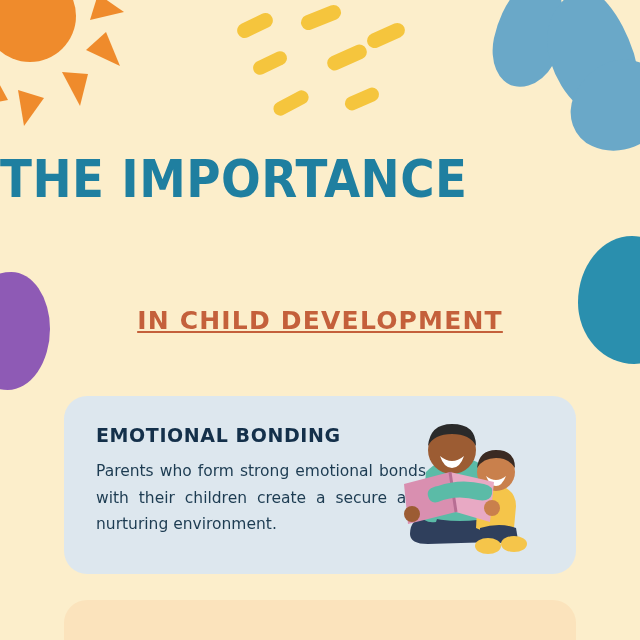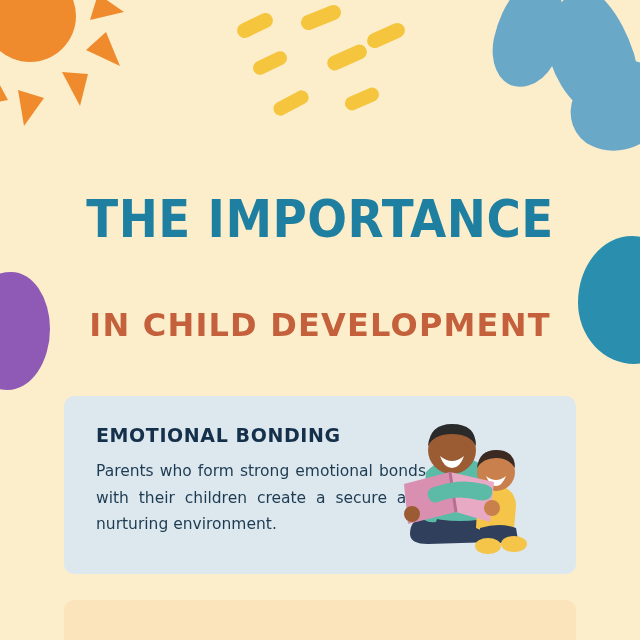--- a/index.html
+++ b/index.html
@@ -91,54 +91,53 @@
     background: #f5c53d;
     border-radius: 9px;
   }
 
   
   .headline {
     position: absolute;
     left: 0;
     right: 0;
     top: 152px;
-    text-align: center;
     color: #1f7fa0;
     font-weight: 800;
     font-size: 52px;
     line-height: 1.06;
     letter-spacing: 0.5px;
     text-transform: uppercase;
     font-family: "DejaVu Sans", sans-serif;
     font-stretch: condensed;
-    margin-top: 40px;
   }
   .headline .l1 { display: block; }
   .headline .l2 { display: block; }
 
   .subhead {
     position: absolute;
     left: 0;
     right: 0;
     top: 306px;
     text-align: center;
     color: #c4603b;
     font-weight: 700;
-    font-size: 32px;
+    font-size: 25px;
     letter-spacing: 1.2px;
     text-transform: uppercase;
     font-family: "DejaVu Sans", sans-serif;
+    text-decoration: underline;
   }
 
   
   .card {
     position: absolute;
     left: 64px;
     width: 512px;
-    border-radius: 10px;
+    border-radius: 23px;
     box-sizing: border-box;
   }
   .card-1 {
     top: 396px;
     height: 178px;
     background: #dde7ee;
   }
   .card-2 {
     top: 600px;
     height: 120px;

